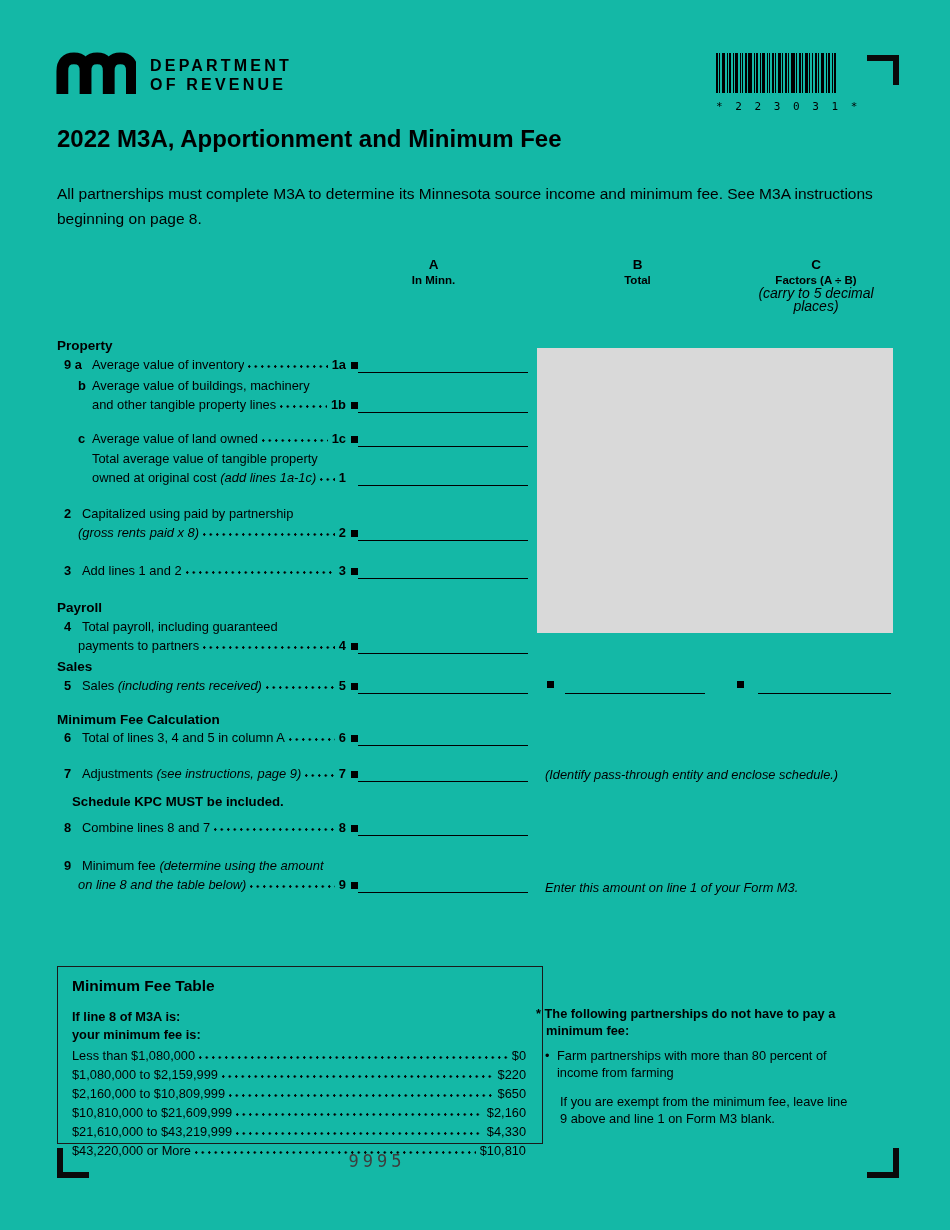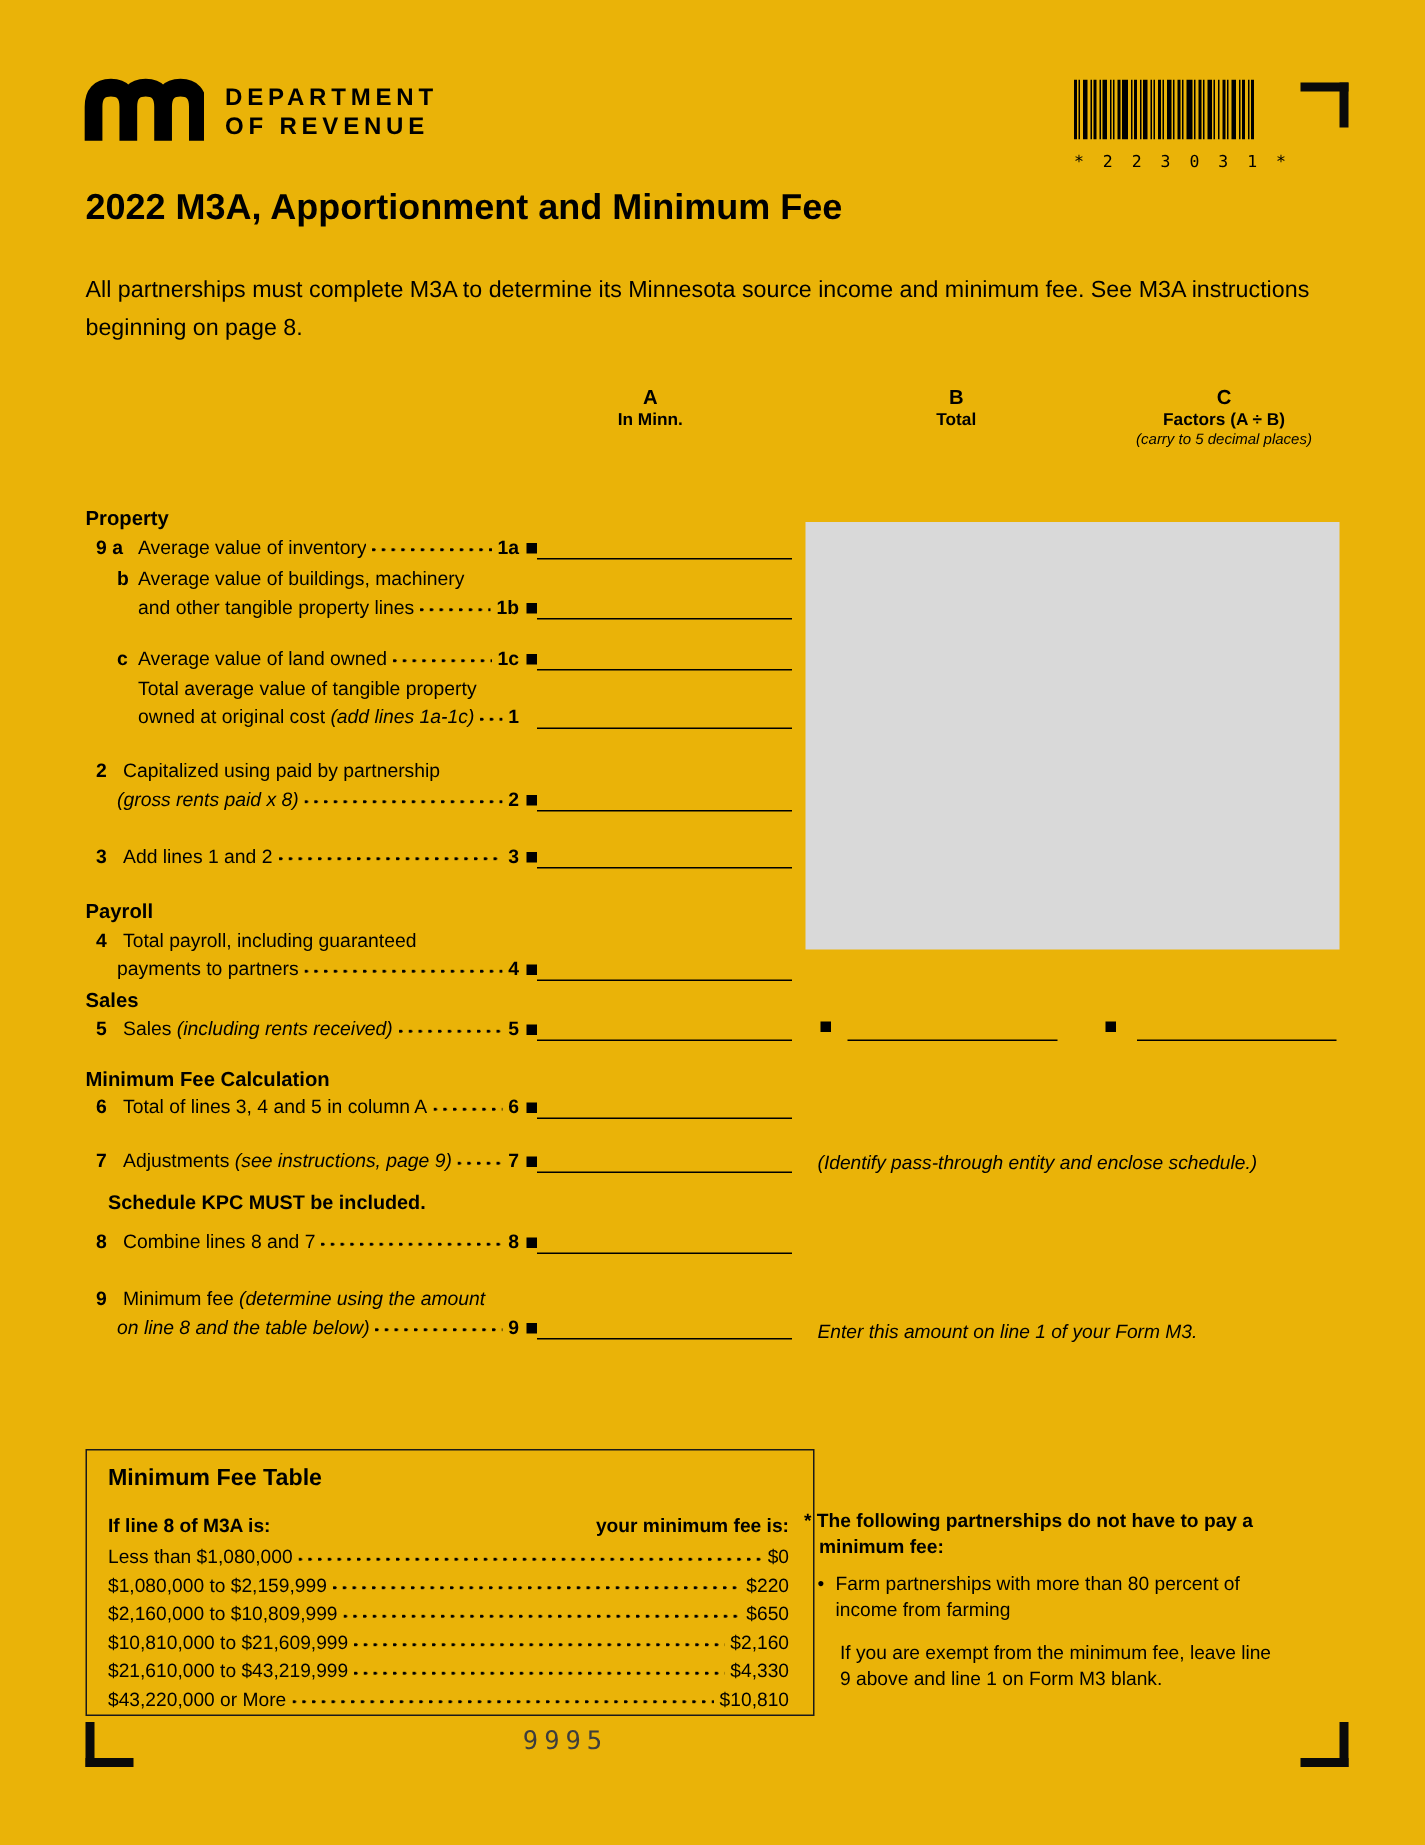--- a/index.html
+++ b/index.html
@@ -1,35 +1,35 @@
 <!DOCTYPE html>
 <html><head>
 <meta charset="utf-8">
 <style>
   html,body{margin:0;padding:0;}
   body{background:#ffffff;font-family:"Liberation Sans",sans-serif;color:#000;}
-  .page{position:relative;width:950px;height:1230px;background:#eab308;overflow:hidden;}
+  .page{position:relative;width:950px;height:1230px;background:#14b8a6;overflow:hidden;}
 
   
   .logo{position:absolute;left:56px;top:52px;}
   .agency{position:absolute;left:150px;top:56px;font-weight:bold;font-size:16px;letter-spacing:3.2px;line-height:19px;}
   .barcode{position:absolute;left:716px;top:53px;width:120px;text-align:center;}
   .barcode-text{margin-top:3px;font-family:"DejaVu Sans Mono",monospace;font-size:11px;letter-spacing:3px;white-space:nowrap;}
   .corner{position:absolute;width:26px;height:24px;}
   .corner.tr{left:867px;top:55px;border-top:6px solid #0a0a0a;border-right:6px solid #0a0a0a;}
   .corner.bl{left:57px;top:1148px;border-left:6px solid #0a0a0a;border-bottom:6px solid #0a0a0a;}
   .corner.br{left:867px;top:1148px;border-right:6px solid #0a0a0a;border-bottom:6px solid #0a0a0a;}
   .title{position:absolute;left:57px;top:125px;font-size:24px;font-weight:bold;}
   .intro{position:absolute;left:57px;top:181px;width:835px;font-size:15.5px;line-height:25px;}
 
   
   .colhead{position:absolute;top:256px;text-align:center;font-weight:bold;}
   .colhead .letter{font-size:13.5px;line-height:17px;}
   .colhead .lab{font-size:11.5px;line-height:14px;}
-  .colhead .sub{font-size:10px;font-weight:normal;font-style:italic;line-height:13px;}
+  .colhead .sub{font-size:14px;font-weight:normal;font-style:italic;line-height:13px;}
   .col-a{left:381px;width:105px;}
   .col-b{left:585px;width:105px;}
   .col-c{left:740px;width:152px;}
 
   .grayblock{position:absolute;left:537px;top:348px;width:356px;height:285px;background:#d9d9d9;}
 
   
   .sechead{position:absolute;left:57px;font-weight:bold;font-size:13.5px;line-height:19px;}
   .frow{position:absolute;left:64px;width:829px;font-size:12.9px;line-height:19px;}
   .lbl{width:294px;}
@@ -49,21 +49,21 @@
   .sq{width:7px;height:7px;background:#000;display:inline-block;flex:0 0 auto;margin:0 0 5px 5px;}
   .sq.hid{visibility:hidden;}
   .sq.abs{position:absolute;margin:0;}
   .entry{position:absolute;left:294px;width:170px;height:0;border-bottom:1px solid #000;}
   .sidenote{position:absolute;font-style:italic;font-size:12.8px;line-height:17px;}
   .kpcnote{position:absolute;font-weight:bold;font-size:13.2px;line-height:18px;}
 
   
   .feebox{position:absolute;left:57px;top:966px;width:486px;height:178px;border:1.3px solid #1a1a1a;padding:10px 16px 8px 14px;box-sizing:border-box;}
   .fee-title{font-size:15.5px;font-weight:bold;margin-bottom:13px;}
-  .fee-head{display:flex;justify-content:space-between;font-weight:bold;font-size:12.8px;line-height:18px;margin-bottom:2px;}
+  .fee-head{display:flex;justify-content:space-between;font-weight:bold;font-size:12.8px;line-height:18px;margin-bottom:2px;flex-direction:column;}
   .fee-row{display:flex;align-items:flex-end;font-size:12.8px;line-height:19px;height:19px;white-space:nowrap;}
   .fee-row .fr-a{text-align:right;flex:0 0 auto;}
   .fee-row .fr-l{flex:0 0 auto;}
 
   
   .exnote{position:absolute;left:536px;top:1006px;width:308px;font-size:12.8px;line-height:16.5px;}
   .ex-head{font-weight:bold;padding-left:10px;text-indent:-10px;width:306px;}
   .ex-bullet{display:flex;margin-top:9px;padding-left:9px;width:292px;}
   .ex-bullet .bdot{flex:0 0 12px;}
   .ex-bullet .bdot::before{content:"\2022";}

